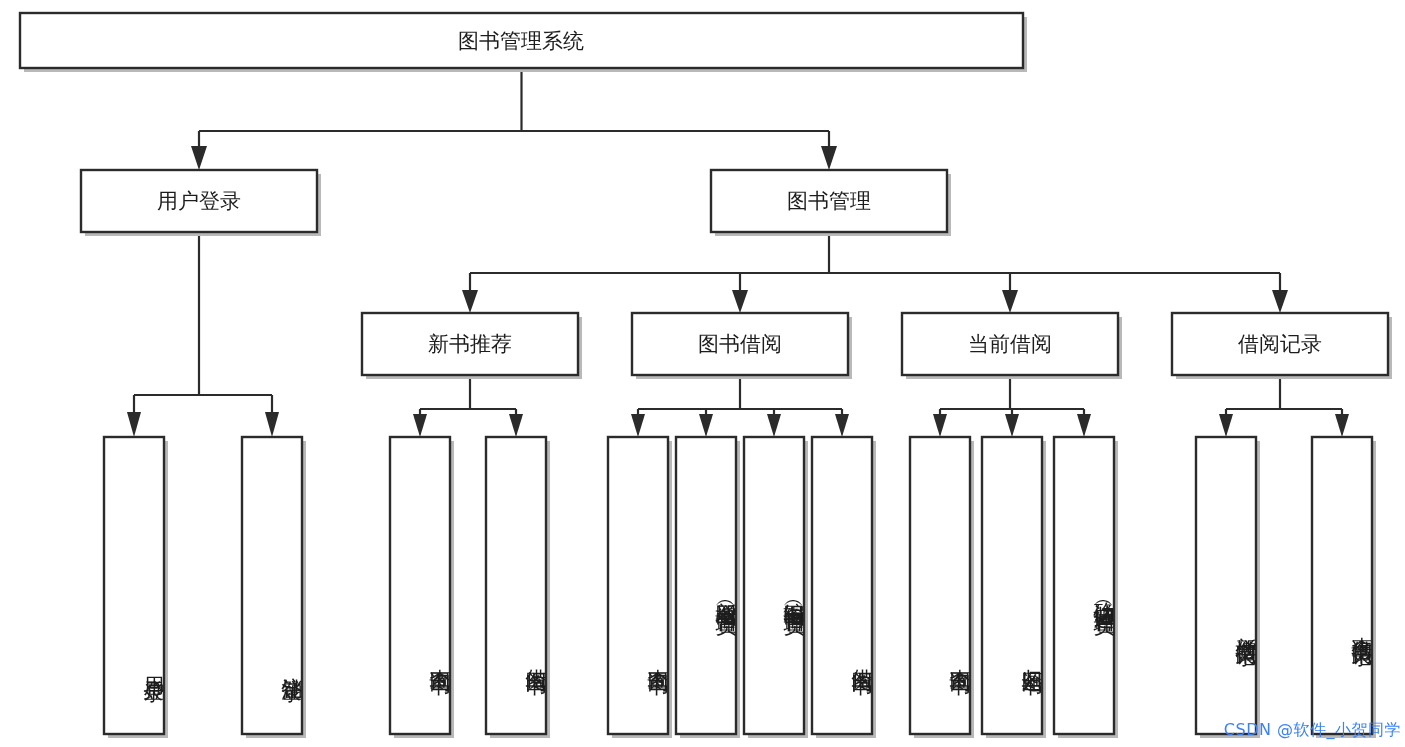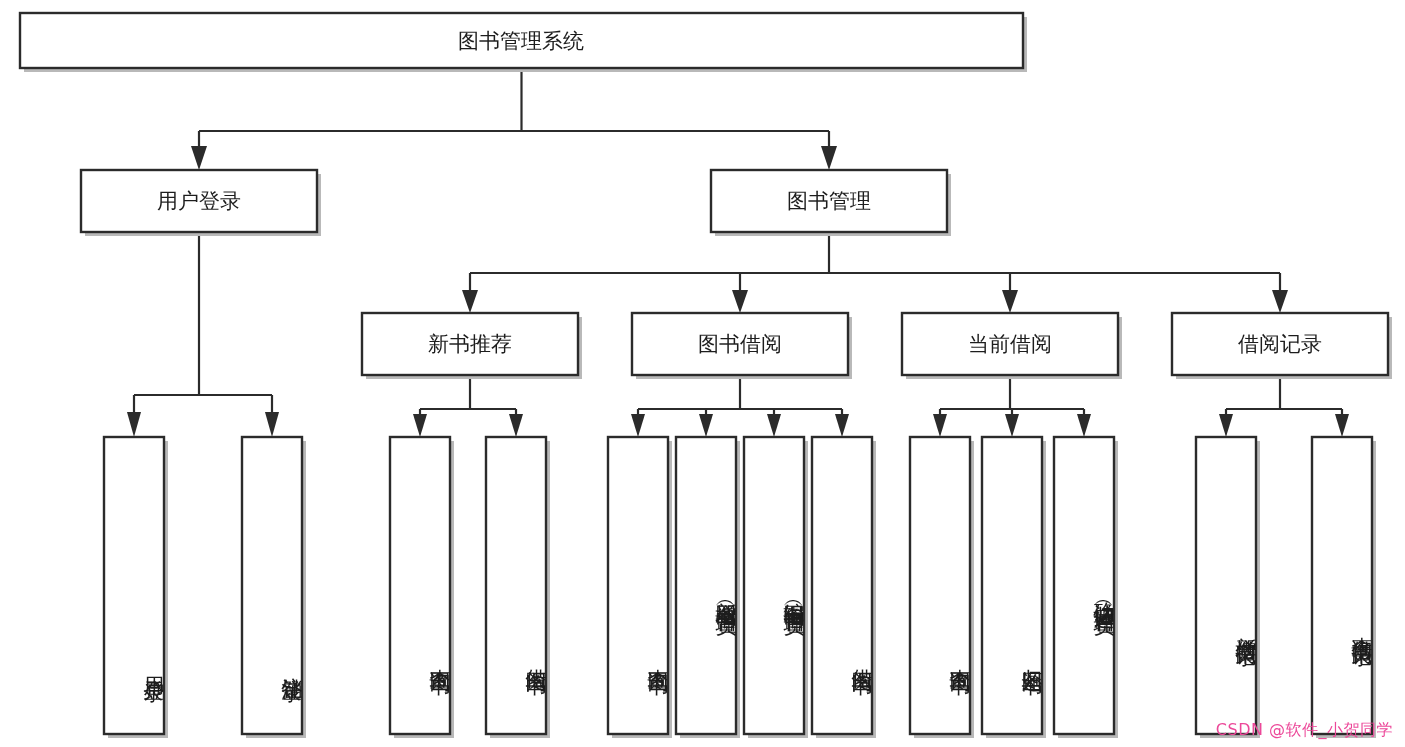--- a/index.html
+++ b/index.html
@@ -63,24 +63,24 @@
     letter-spacing: 2px;
     font-size: 21px;
     line-height: 1;
     color: #1d1d1d;
     font-family: "DejaVu Sans", "Liberation Sans", sans-serif;
     white-space: nowrap;
     pointer-events: none;
   }
   .watermark {
     position: absolute;
-    right: 12px;
+    right: 4px;
     bottom: 6px;
     font-size: 16px;
-    color: #ec4899;
+    color: #3b82f6;
     font-family: "DejaVu Sans", "Liberation Sans", sans-serif;
     letter-spacing: 0.5px;
     white-space: nowrap;
   }
 </style>
 </head>
 <body>
 
 <div id="diagram-root">
 

